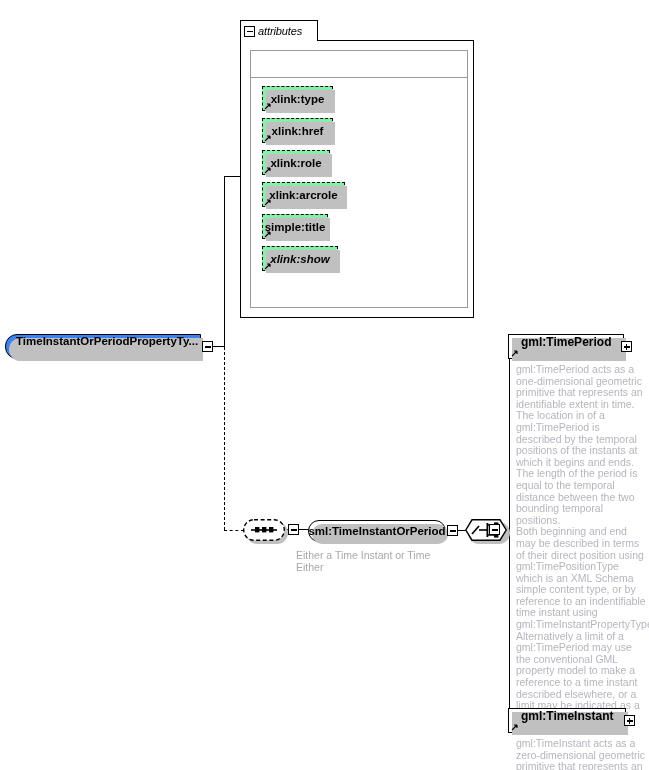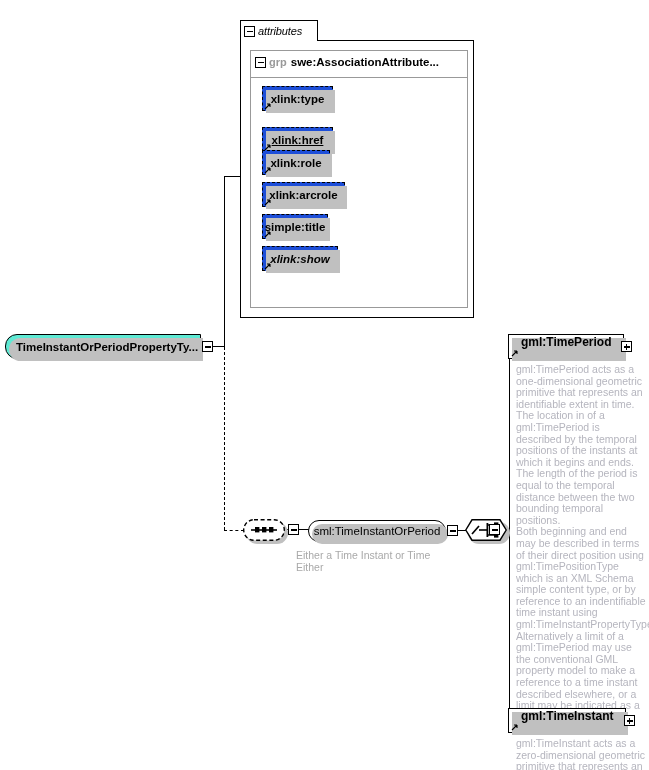--- a/index.html
+++ b/index.html
@@ -109,21 +109,21 @@
     position: absolute;
     top: 1.5px; bottom: 1.5px;
     left: 50%; margin-left: -0.75px;
     width: 1.5px; background: #000;
   }
 
   
   .attr-box {
     position: absolute;
     border: 1px dashed #000;
-    background: #1d4ed8;
+    background: #86efac;
     box-sizing: border-box;
     height: 25px;
     display: flex;
     align-items: center;
     justify-content: center;
     z-index: 6;
   }
   .attr-box .shadow {
     position: absolute;
     left: 3px; top: 3px;
@@ -143,26 +143,25 @@
     left: 1px;
     bottom: 0px;
     width: 8px; height: 8px;
     z-index: 7;
   }
 
   
   .type-node {
     position: absolute;
     border: 1px solid #000;
-    background: #5eead4;
+    background: #3b82f6;
     box-sizing: border-box;
     border-top-left-radius: 12px;
     border-bottom-left-radius: 12px;
     display: flex;
-    align-items: center;
     z-index: 6;
   }
   .type-node .shadow {
     position: absolute;
     left: 3px; top: 3px;
     width: 100%; height: 100%;
     background: #c0c0c0;
     border-top-left-radius: 12px;
     border-bottom-left-radius: 12px;
     z-index: -1;
@@ -190,21 +189,21 @@
   .elem-node .shadow {
     position: absolute;
     left: 3px; top: 3px;
     width: 100%; height: 100%;
     background: #c0c0c0;
     border-radius: 12px;
     z-index: -1;
   }
   .elem-label {
     font-size: 11.5px;
-    font-weight: normal;
+    font-weight: bold;
     color: #000;
     white-space: nowrap;
     padding: 0 8px;
   }
 
   
   .ref-node {
     position: absolute;
     border: 1.5px solid #000;
     background: #fff;
@@ -275,37 +274,32 @@
 
   <div class="attr-tab" style="left:240px; top:4px; width:78px;">
     <div class="toggle"></div>
     <span class="attr-tab-label">attributes</span>
   </div>
 
   <div class="attr-outer" style="left:240px; top:24px; width:234px; height:278px;"></div>
 
   <div class="attr-inner" style="left:250px; top:34px; width:218px; height:258px;"></div>
 
-  <div class="grp-header" style="left:255px; top:40px;">
-    <div class="toggle"></div>
-    <span class="grp-kind">grp</span>
-    <span class="grp-name">swe:AssociationAttribute...</span>
-  </div>
   <div class="grp-rule" style="left:251px; top:61px; width:216px;"></div>
   <div class="vline" style="left:259px; top:61px; height:5px; background:#999;"></div>
 
   <div class="attr-box" style="left:262px; top:70px; width:71px;">
     <div class="shadow"></div>
     <span class="attr-label">xlink:type</span>
     <svg class="attr-arrow" viewBox="0 0 8 8">
         <path d="M1 7 L6 2 M6 2 L3 2 M6 2 L6 5" stroke="#000" stroke-width="1.1" fill="none"></path>
       </svg>
   </div>
 
-  <div class="attr-box" style="left:262px; top:111px; width:71px;text-decoration:underline;">
+  <div class="attr-box" style="left:262px; top:102px; width:71px;">
     <div class="shadow"></div>
     <span class="attr-label">xlink:href</span>
     <svg class="attr-arrow" viewBox="0 0 8 8">
         <path d="M1 7 L6 2 M6 2 L3 2 M6 2 L6 5" stroke="#000" stroke-width="1.1" fill="none"></path>
       </svg>
   </div>
 
   <div class="attr-box" style="left:262px; top:134px; width:68px;">
     <div class="shadow"></div>
     <span class="attr-label">xlink:role</span>

